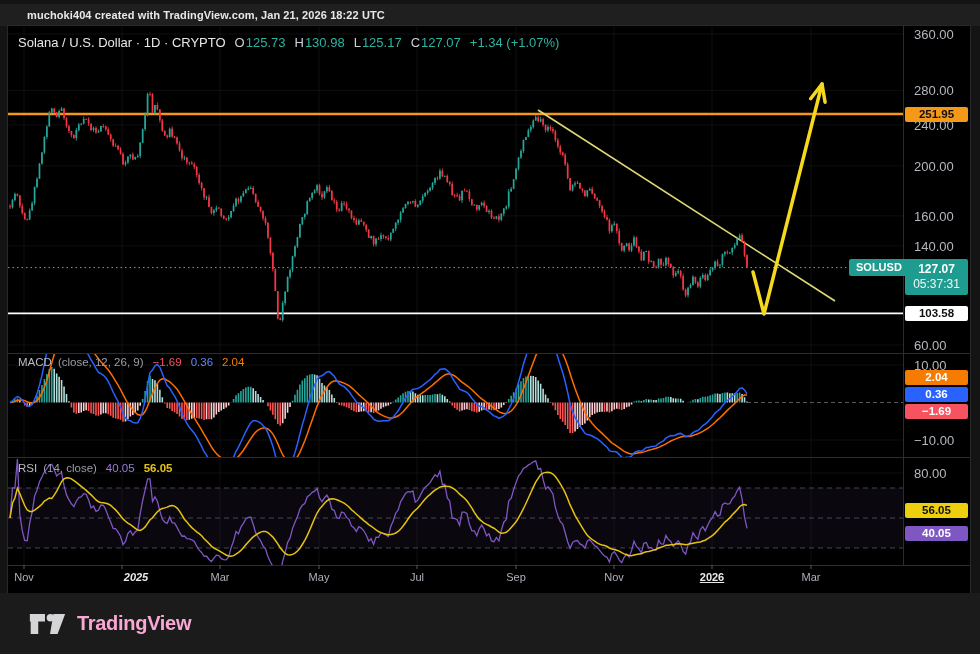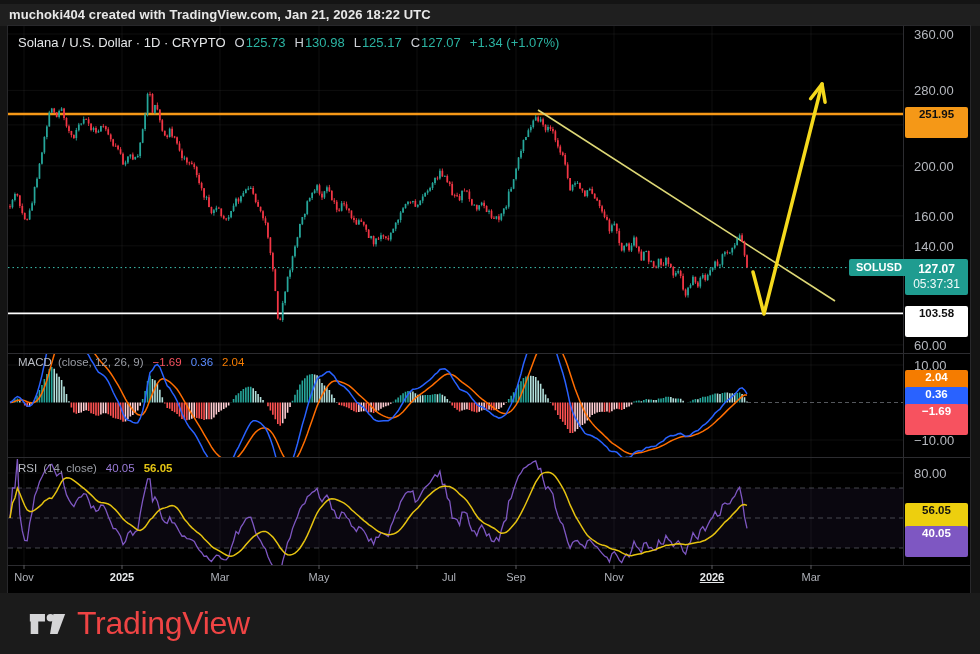--- a/index.html
+++ b/index.html
@@ -1,56 +1,56 @@
 <!DOCTYPE html>
 <html><head>
 <meta charset="utf-8">
 <style>
   html,body{margin:0;padding:0}
   body{width:980px;height:654px;background:#141414;position:relative;overflow:hidden;
        font-family:"Liberation Sans",sans-serif;-webkit-font-smoothing:antialiased}
   .topbar{position:absolute;top:4px;left:0;width:980px;height:22px;background:#1f1f1f;
-          color:#e8e8e8;font-size:13px;font-weight:700;line-height:22px;padding-left:9px;
+          color:#e8e8e8;font-size:11px;font-weight:700;line-height:22px;padding-left:27px;
           box-sizing:border-box;letter-spacing:.1px}
   .chart{position:absolute;left:8px;top:26px;width:962px;height:567px;background:#000000;
          box-shadow:0 0 0 1px #28282b}
   .chart svg{position:absolute;left:0;top:0}
   .legend{position:absolute;display:flex;gap:9px;align-items:baseline;white-space:nowrap;z-index:5}
   .symbol-row{left:10px;top:9px;font-size:13px;color:#e6e8ea;font-weight:400}
   .symbol-row .lt{color:#cdd0d6;margin-right:1px}
   .symbol-row .vl{color:#2bb3a2}
   .irow{font-size:11.5px;color:#b9bcc3}
   .macd-row{left:10px;top:330px}
   .rsi-row{left:10px;top:436px}
   .irow .params{color:#9b9ea6;margin-left:-3px}
   .v-red{color:#f7525f}.v-blue{color:#5b8cff}.v-orange{color:#f57c00}
   .v-purple{color:#9a7bd8}.v-yellow{color:#e3c414;font-weight:700}
   .price-axis{position:absolute;left:895px;top:0;width:67px;height:539px;z-index:4}
   .ptick{position:absolute;left:11px;transform:translateY(-50%);font-size:13px;color:#b4b7bd}
-  .badge{position:absolute;left:2px;width:63px;height:31px;line-height:15px;text-align:center;
+  .badge{position:absolute;left:2px;width:63px;height:15px;line-height:15px;text-align:center;
          font-size:11.5px;font-weight:700;border-radius:2px;z-index:6}
   .badge.orange{background:#f59817;color:#101010}
   .badge.white{background:#ffffff;color:#101010}
   .badge.teal2{background:#1f9c90;color:#fff;height:36px;line-height:normal;
                display:flex;flex-direction:column;justify-content:center;gap:1px}
   .badge.teal2 .p1{font-size:12px;font-weight:700}
   .badge.teal2 .p2{font-size:12px;font-weight:400;opacity:.95}
   .badge.morange{background:#f57c00;color:#fff}
   .badge.mblue{background:#2962ff;color:#fff}
   .badge.mred{background:#f7525f;color:#fff}
   .badge.ryellow{background:#edcf0e;color:#101010}
   .badge.rpurple{background:#7e57c2;color:#fff}
   .sym-badge{position:absolute;left:841px;top:233px;height:17px;line-height:17px;padding:0 7px;
              background:#1f9c90;color:#fff;font-size:11px;font-weight:700;border-radius:2px;z-index:6}
   .time-axis{position:absolute;left:0;top:539px;width:962px;height:28px;z-index:3}
   .tlabel{position:absolute;top:6px;transform:translateX(-50%);font-size:11px;color:#aeb1b8}
   .tlabel.major{color:#e8eaec;font-weight:700}
   .footer{position:absolute;left:0;top:593px;width:980px;height:61px;background:#1b1b1b;
           display:flex;align-items:center;padding-left:29px;box-sizing:border-box;gap:11px}
-  .brand-text{font-size:32px;font-weight:400;color:#ef4444;letter-spacing:-.3px}
+  .brand-text{font-size:20px;font-weight:700;color:#f9a8d4;letter-spacing:-.3px}
 </style>
 </head>
 <body>
 
 <div class="topbar">
   <span>muchoki404 created with TradingView.com, Jan 21, 2026 18:22 UTC</span>
 </div>
 
 <div class="chart">
   <svg id="plot" width="962" height="567" viewBox="0 0 962 567">
@@ -179,24 +179,24 @@
       <div class="ptick" style="top: 189.9px;">160.00</div>
       <div class="ptick" style="top: 219.8px;">140.00</div>
       <div class="ptick" style="top: 318.9px;">60.00</div>
       <div class="ptick" style="top: 339px;">10.00</div>
       <div class="ptick" style="top: 414px;">−10.00</div>
       <div class="ptick" style="top: 447px;">80.00</div>
     </div>
 
   <div class="time-axis" id="time-axis">
       <div class="tlabel" style="left: 16px;">Nov</div>
-      <div class="tlabel major" style="left: 114px;">2025</div>
+      <div class="tlabel major" style="left: 128px; font-style: italic;">2025</div>
       <div class="tlabel" style="left: 212px;">Mar</div>
       <div class="tlabel" style="left: 311px;">May</div>
-      <div class="tlabel" style="left: 409px; margin-left: 32px;">Jul</div>
+      <div class="tlabel" style="left: 409px;">Jul</div>
       <div class="tlabel" style="left: 508px;">Sep</div>
       <div class="tlabel" style="left: 606px;">Nov</div>
       <div class="tlabel major" style="left: 704px; text-decoration: underline;">2026</div>
       <div class="tlabel" style="left: 803px;">Mar</div>
     </div>
 </div>
 
 <div class="footer">
   <svg width="37" height="26" viewBox="0 0 44 26">
     <path d="M1 1 H19 V10 H11 V25 H2 V10 H1 Z" fill="#d5d5d7"></path>

